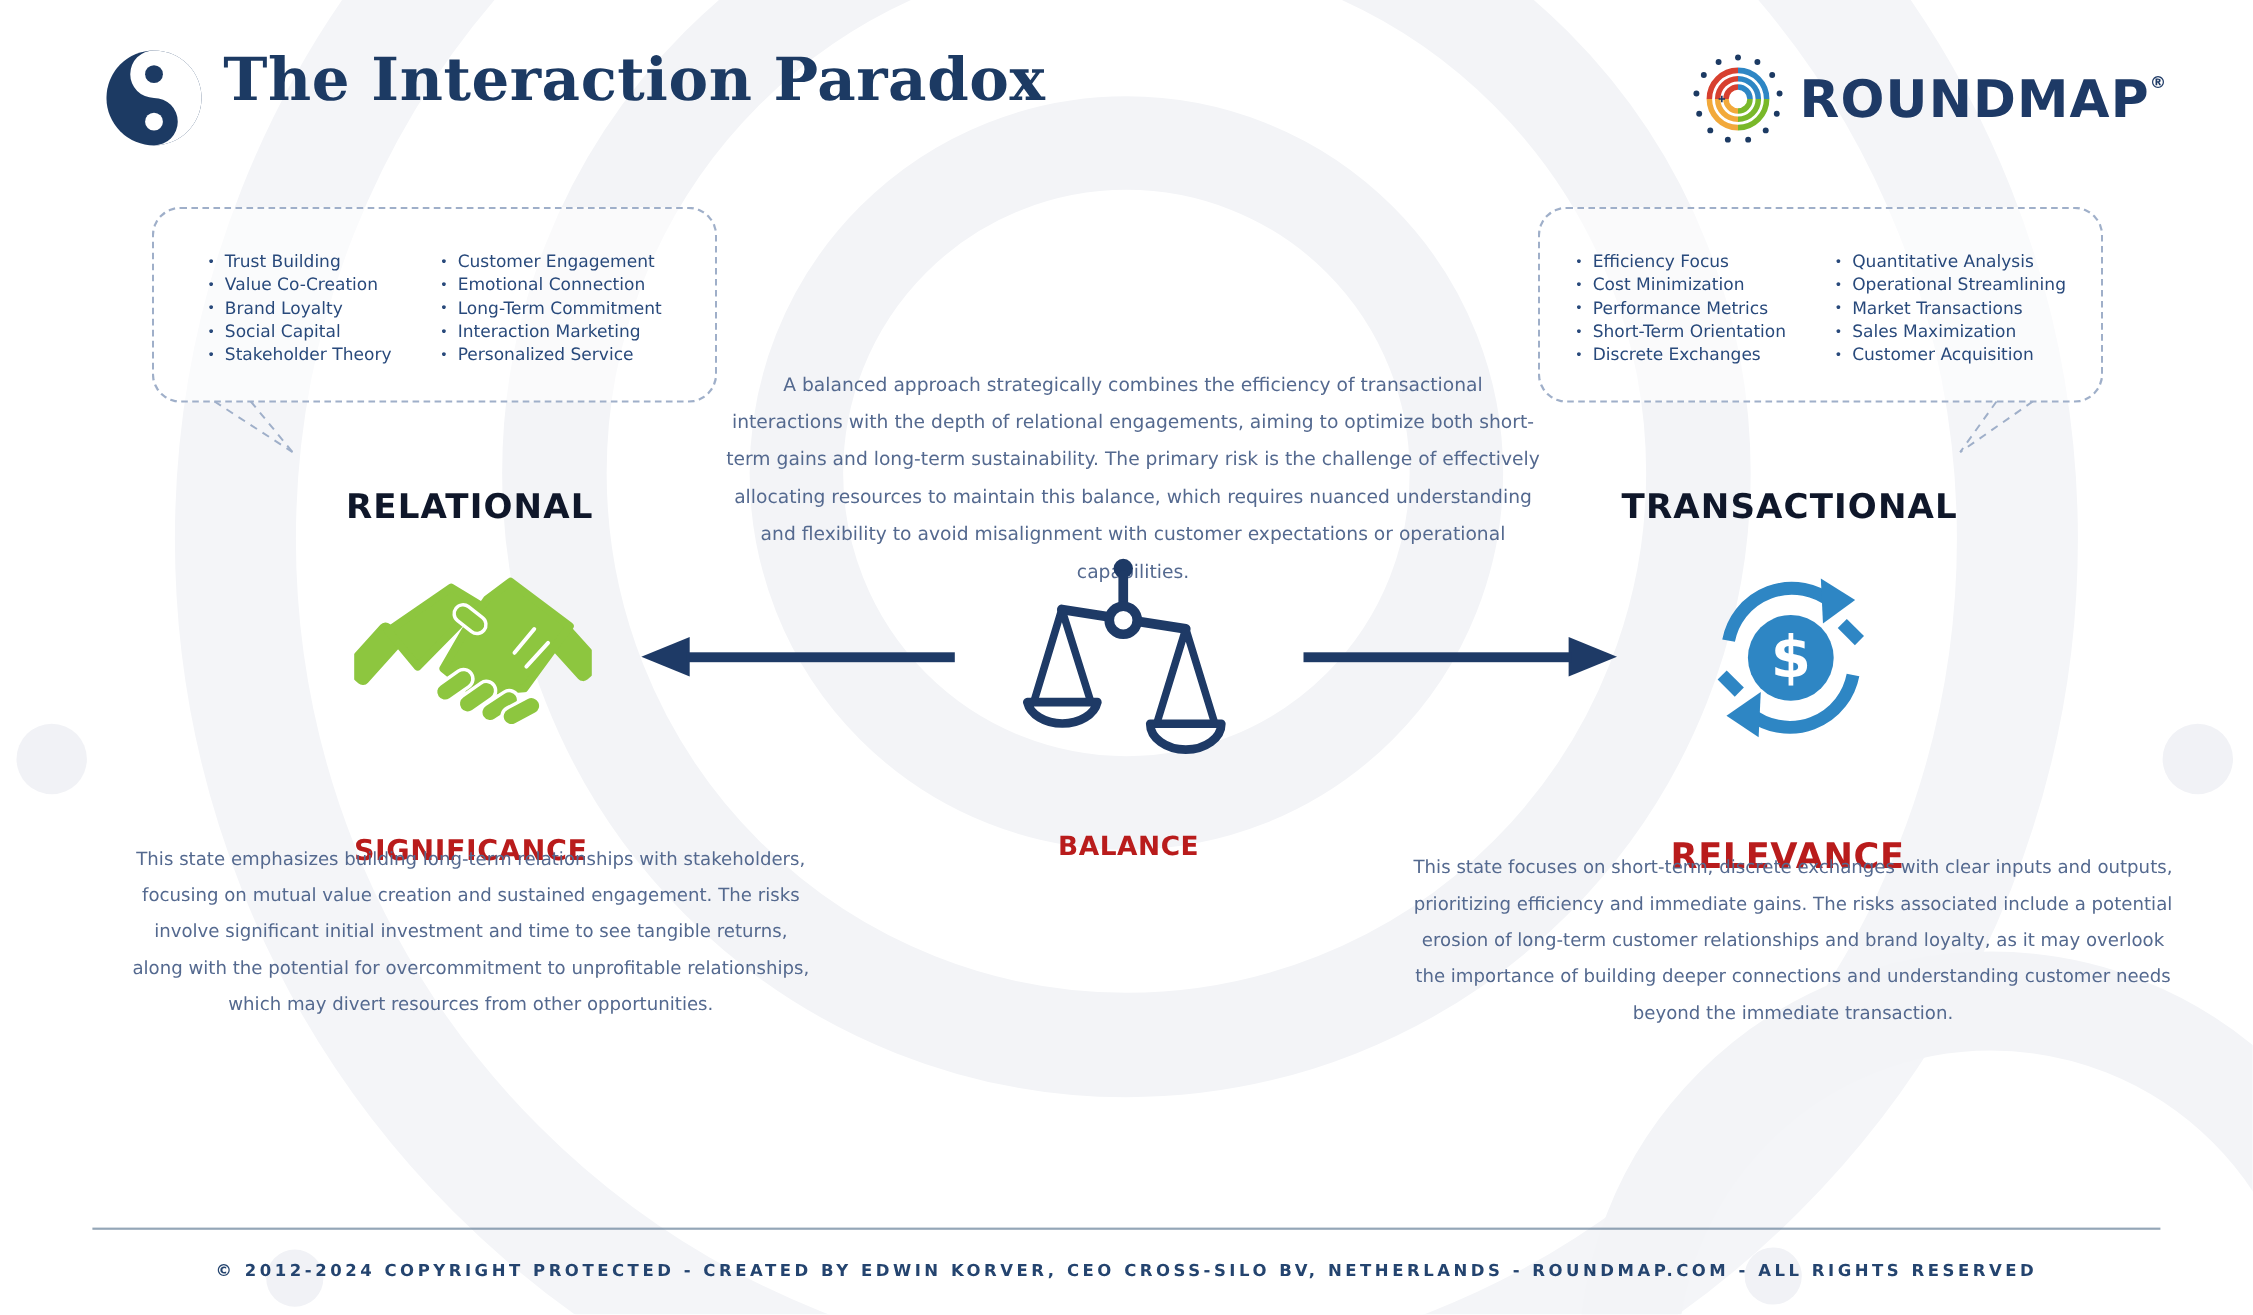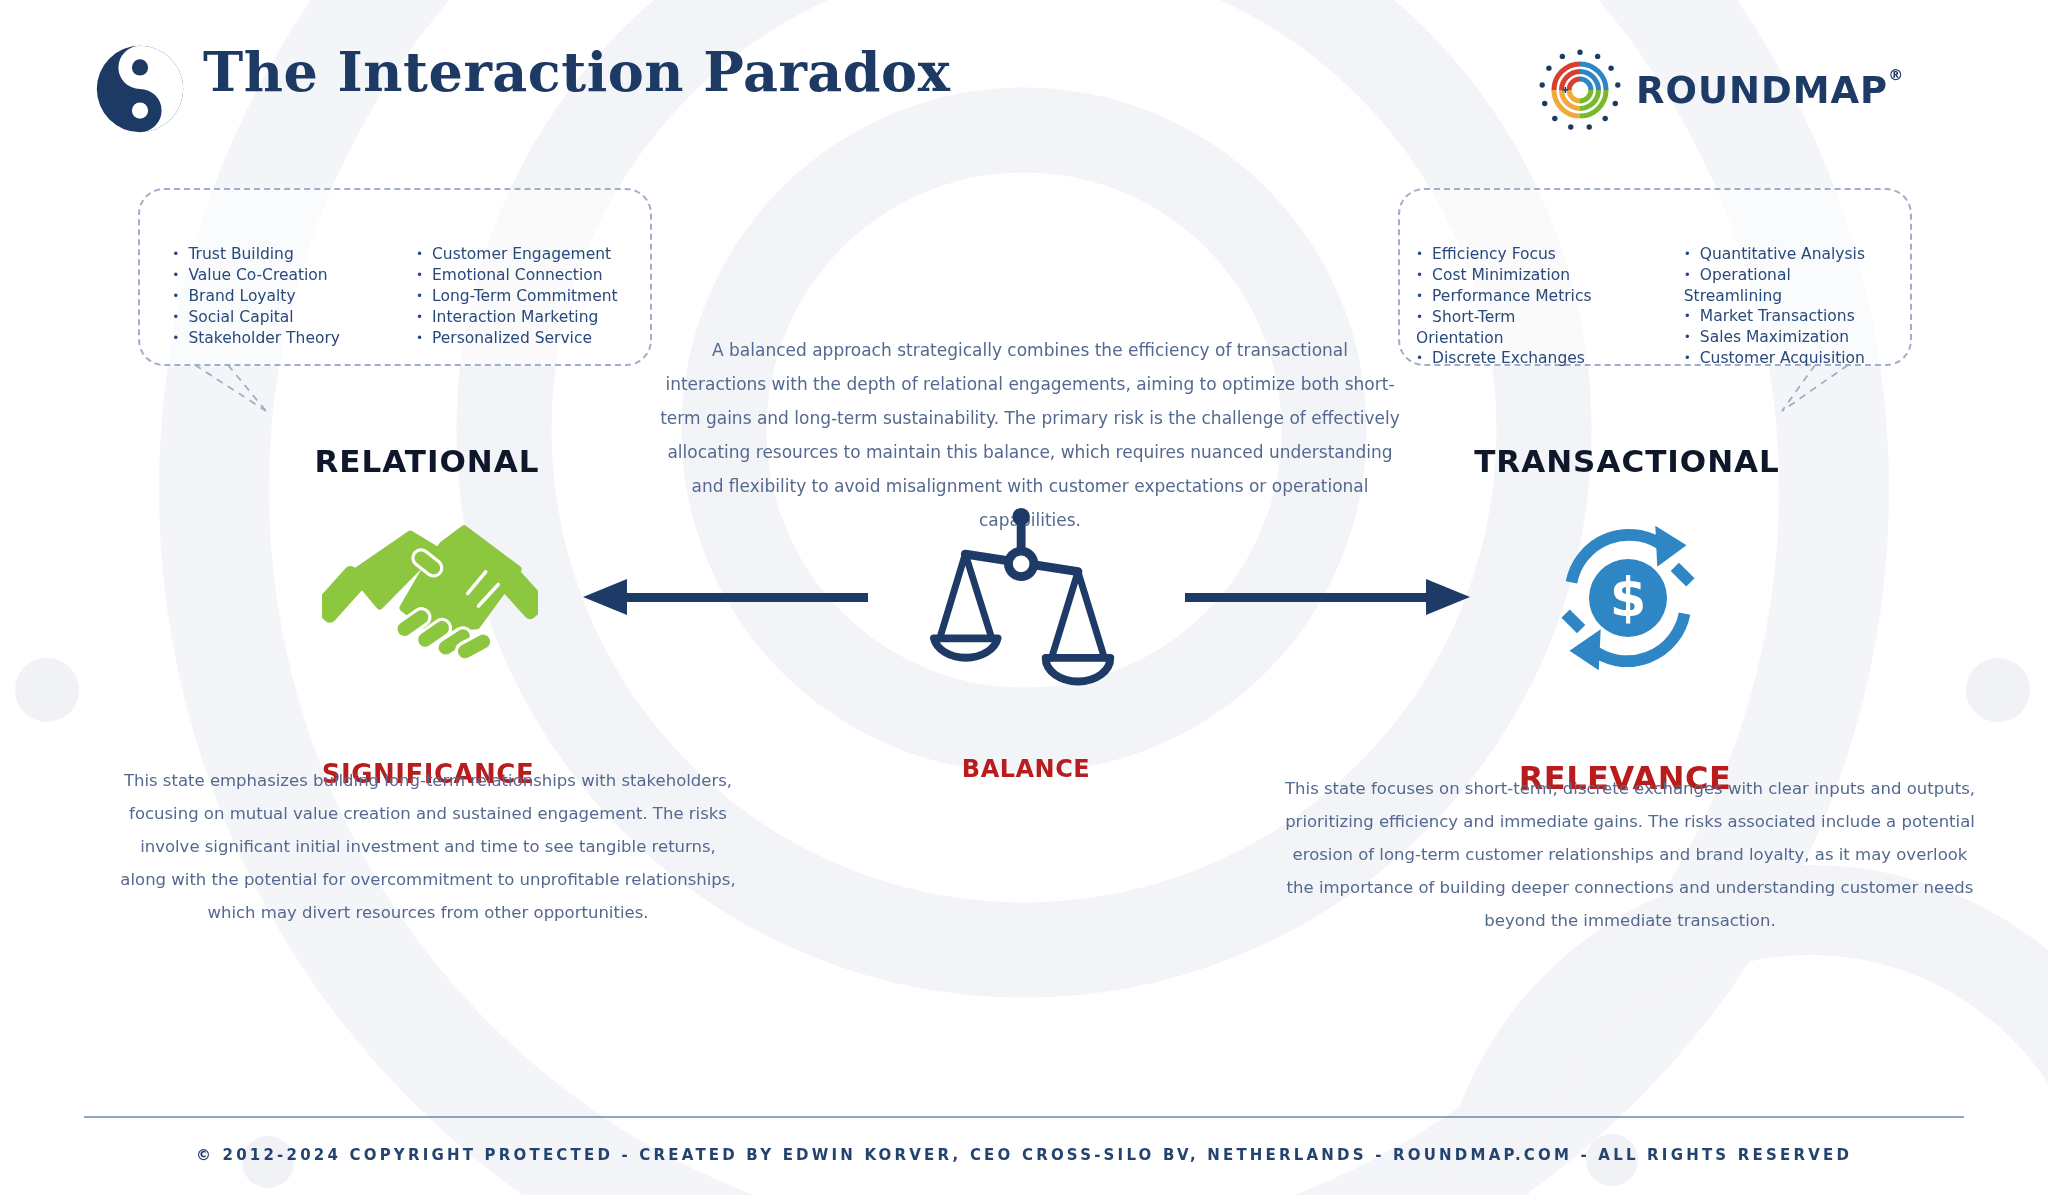--- a/index.html
+++ b/index.html
@@ -4,26 +4,26 @@
 <style>
   html,body{margin:0;padding:0;background:#fff;}
   #canvas{position:relative;width:2048px;height:1195px;background:#ffffff;overflow:hidden;
           font-family:"DejaVu Sans","Liberation Sans",sans-serif;}
   .layer{position:absolute;z-index:1;}
   #watermark{position:absolute;left:0;top:0;z-index:0;}
 
   .page-title{left:203px;top:40px;font-family:"DejaVu Serif","Liberation Serif",serif;
               font-weight:bold;font-size:54px;color:#1C3A63;letter-spacing:0.5px;}
   .brand{left:1538px;top:48px;display:flex;align-items:flex-start;}
-  .brand-name{font-weight:bold;font-size:37px;color:#1E3A66;letter-spacing:1px;margin-left:14px;line-height:86px;}
+  .brand-name{font-weight:bold;font-size:47px;color:#1E3A66;letter-spacing:1px;margin-left:14px;line-height:86px;}
   .brand-reg{font-size:15px;color:#1E3A66;margin-top:18px;font-weight:bold;}
 
   .bubble{border:2px dashed #9FAFC9;border-radius:26px;display:flex;justify-content:center;
           gap:44px;padding-top:38px;box-sizing:border-box;width:514px;height:178px;background:rgba(255,255,255,0.55);}
-  .bubble ul{list-style:none;margin:16px;padding:0;font-size:15.5px;line-height:20px;color:#28497B;}
+  .bubble ul{list-style:none;margin:0;padding:0;font-size:15.5px;line-height:20px;color:#28497B;}
   .bubble li::before{content:"•";font-size:12px;margin-right:9px;position:relative;top:-1px;color:#28497B;}
   #bubble-left{left:138px;top:188px;}
   #bubble-right{left:1398px;top:188px;}
   .tail{position:absolute;z-index:1;}
 
   .body-par{color:#54698F;font-size:17px;line-height:34px;text-align:center;transform:translateX(-50%);}
   #center-par{left:1030px;top:333px;width:740px;}
   #left-par{left:428px;top:764px;width:620px;font-size:16.5px;line-height:33px;}
   #right-par{left:1630px;top:772px;width:692px;font-size:16.5px;line-height:33px;}
 

